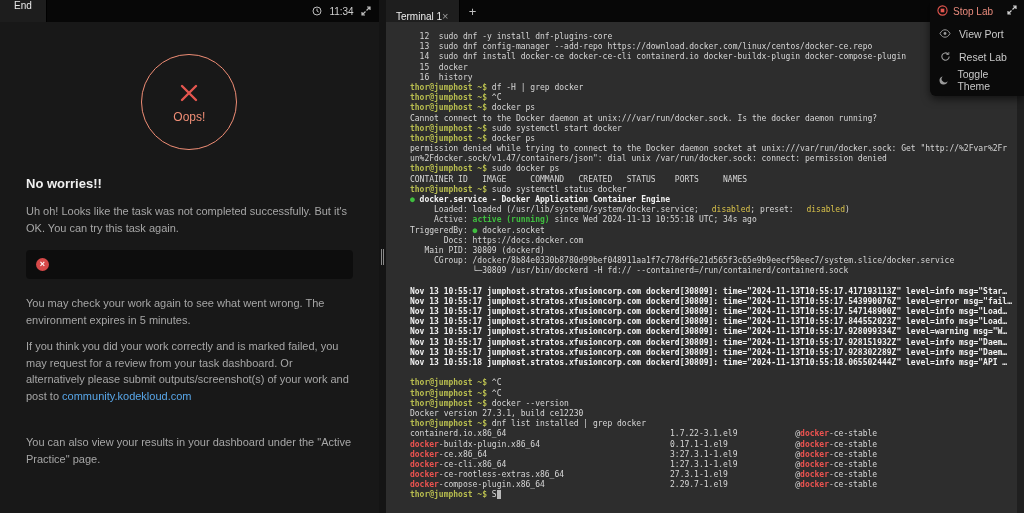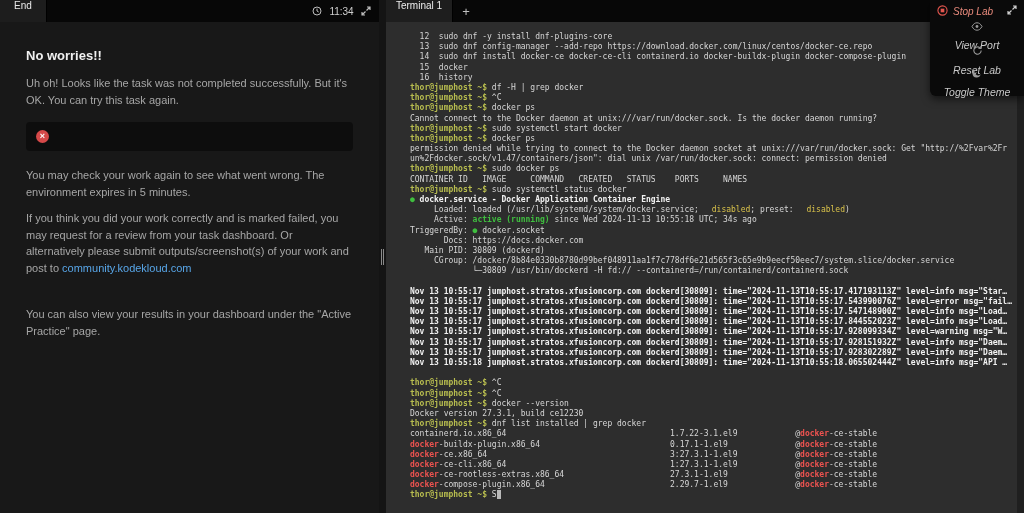--- a/index.html
+++ b/index.html
@@ -24,42 +24,42 @@
   .community-link { color:#58a6e8; text-decoration:none; cursor:pointer; }
   .last-msg { margin-top:30px; }
 
   
   .divider { width:8px; background:#141414; display:flex; align-items:center; justify-content:center; cursor:col-resize; }
   .divider-grip { width:3px; height:16px; border-left:1px solid #8a8a8a; border-right:1px solid #8a8a8a; }
 
   
   .term-panel { flex:1; height:513px; display:flex; flex-direction:column; position:relative; }
   .term-topbar { height:22px; background:#070707; display:flex; align-items:stretch; flex:0 0 auto; }
-  .term-tab { background:#1e1e1e; color:#ededed; font-size:10px; display:flex; align-items:flex-start; gap:9px; padding:0 10px; border-right:1px solid #000;flex-direction:column; }
+  .term-tab { background:#1e1e1e; color:#ededed; font-size:10px; display:flex; align-items:flex-end; padding:0 10px; border-right:1px solid #000; }
   .tab-close { color:#9a9a9a; font-size:11px; cursor:pointer; }
   .new-tab-btn { width:26px; color:#c0c0c0; font-size:13px; display:flex; align-items:center; justify-content:center; cursor:pointer; }
 
   .term-body { flex:1; background:#2d2d2d; position:relative; overflow:hidden; }
   .term-output { padding:10px 12px 4px 24px; font-family:"DejaVu Sans Mono","Liberation Mono",monospace; font-size:8px; line-height:10.2px; color:#d6d6d6; white-space:pre; }
   .tline { height:10.2px; }
   .c-pr { color:#b8bd4f; font-weight:bold; }
   .c-g  { color:#3fbf3f; font-weight:bold; }
   .c-y  { color:#d9c24a; font-weight:normal;margin-left:8px; }
   .c-r  { color:#ef5350; font-weight:bold; }
   .c-b  { color:#f2f2f2; font-weight:bold; }
   .c-cur { background:#b9b9b9; color:transparent; }
 
   .term-scrollbar { position:absolute; top:0; right:0; bottom:0; width:7px; background:#1f1f1f; }
   .term-scroll-thumb { width:5px; height:62px; margin:3px 1px; background:#5c5c5c; border-radius:3px; }
 
   
-  .lab-menu { position:absolute; top:0; right:0; width:94px; background:#0a0a0a; border-radius:0 0 0 6px; padding-bottom:5px; z-index:10; box-shadow:0 3px 8px rgba(0,0,0,.6);font-style:italic; }
+  .lab-menu { position:absolute; top:0; right:0; width:94px; background:#0a0a0a; border-radius:0 0 0 6px; padding-bottom:5px; z-index:10; box-shadow:0 3px 8px rgba(0,0,0,.6); }
   .stop-row { height:22px; display:flex; align-items:center; gap:5px; padding:0 7px; font-size:10px; color:#e88a7c; }
   .stop-row .expand-right { margin-left:auto; color:#cfcfcf; }
-  .menu-item { height:23px; display:flex; align-items:center; gap:8px; padding:0 9px; font-size:10.5px; color:#c9c9c9; cursor:pointer;flex-direction:column; }
+  .menu-item { height:23px; display:flex; align-items:center; gap:8px; padding:0 9px; font-size:10.5px; color:#c9c9c9; cursor:pointer; }
   .menu-item .mi-icon { color:#9a9a9a; display:flex; align-items:center; width:12px; justify-content:center; font-size:11px; }
 </style>
 </head>
 <body>
 
 <div class="left-panel">
   <div class="left-topbar">
     <div class="end-tab">
       <span>End</span>
     </div>
@@ -73,20 +73,28 @@
       <span>11:34</span>
       <span class="icon-btn">
         <svg width="10" height="10" viewBox="0 0 10 10">
             <path d="M6 1h3v3M9 1L5.5 4.5M4 9H1V6M1 9l3.5-3.5" stroke="currentColor" fill="none" stroke-width="1.2"></path>
           </svg>
       </span>
     </div>
   </div>
 
   <div class="result-body">
+    <div class="oops-circle">
+      <span>
+        <svg width="24" height="24" viewBox="0 0 24 24">
+            <path d="M5 5l14 14M19 5L5 19" stroke="#e4564f" stroke-width="2.4" stroke-linecap="round"></path>
+          </svg>
+      </span>
+      <span class="oops-text">Oops!</span>
+    </div>
 
     <div class="result-heading">No worries!!</div>
     <p>Uh oh! Looks like the task was not completed successfully. But it's OK. You can try this task again.</p>
 
     <div class="error-item">
       <span class="err-circle">×</span>
     </div>
 
     <p>You may check your work again to see what went wrong. The environment expires in 5 minutes.</p>
     <p>

